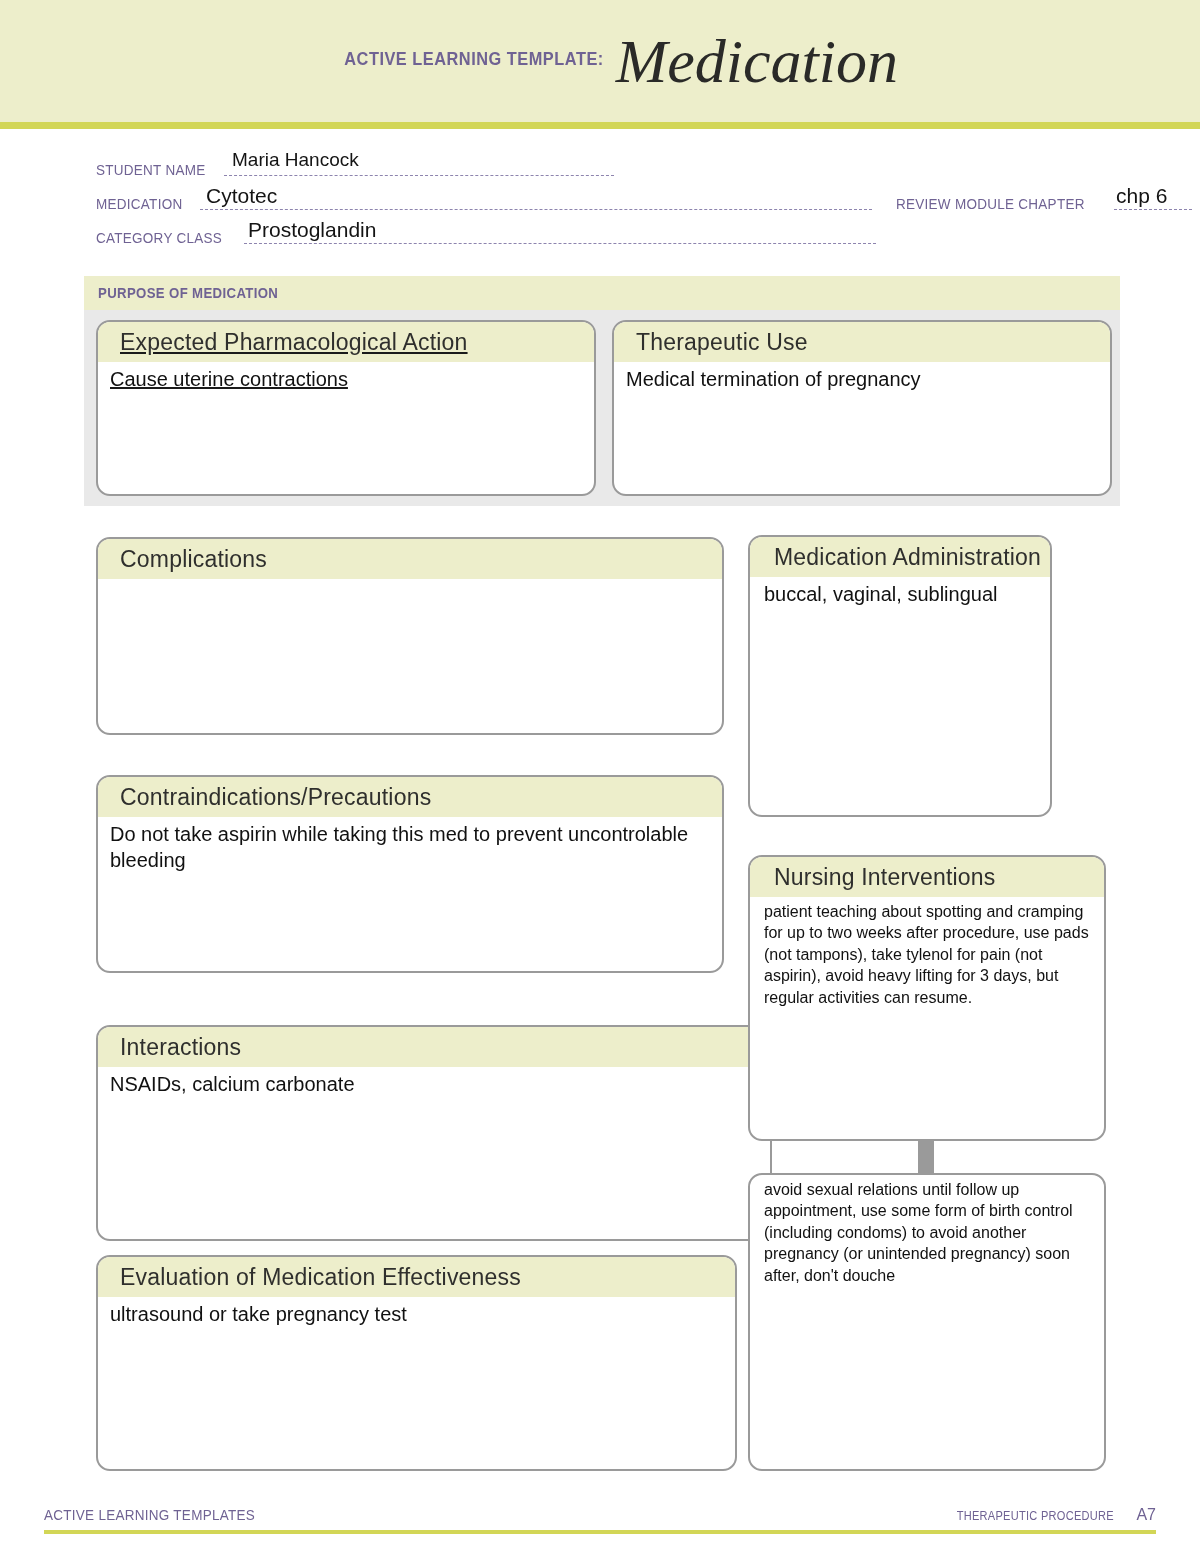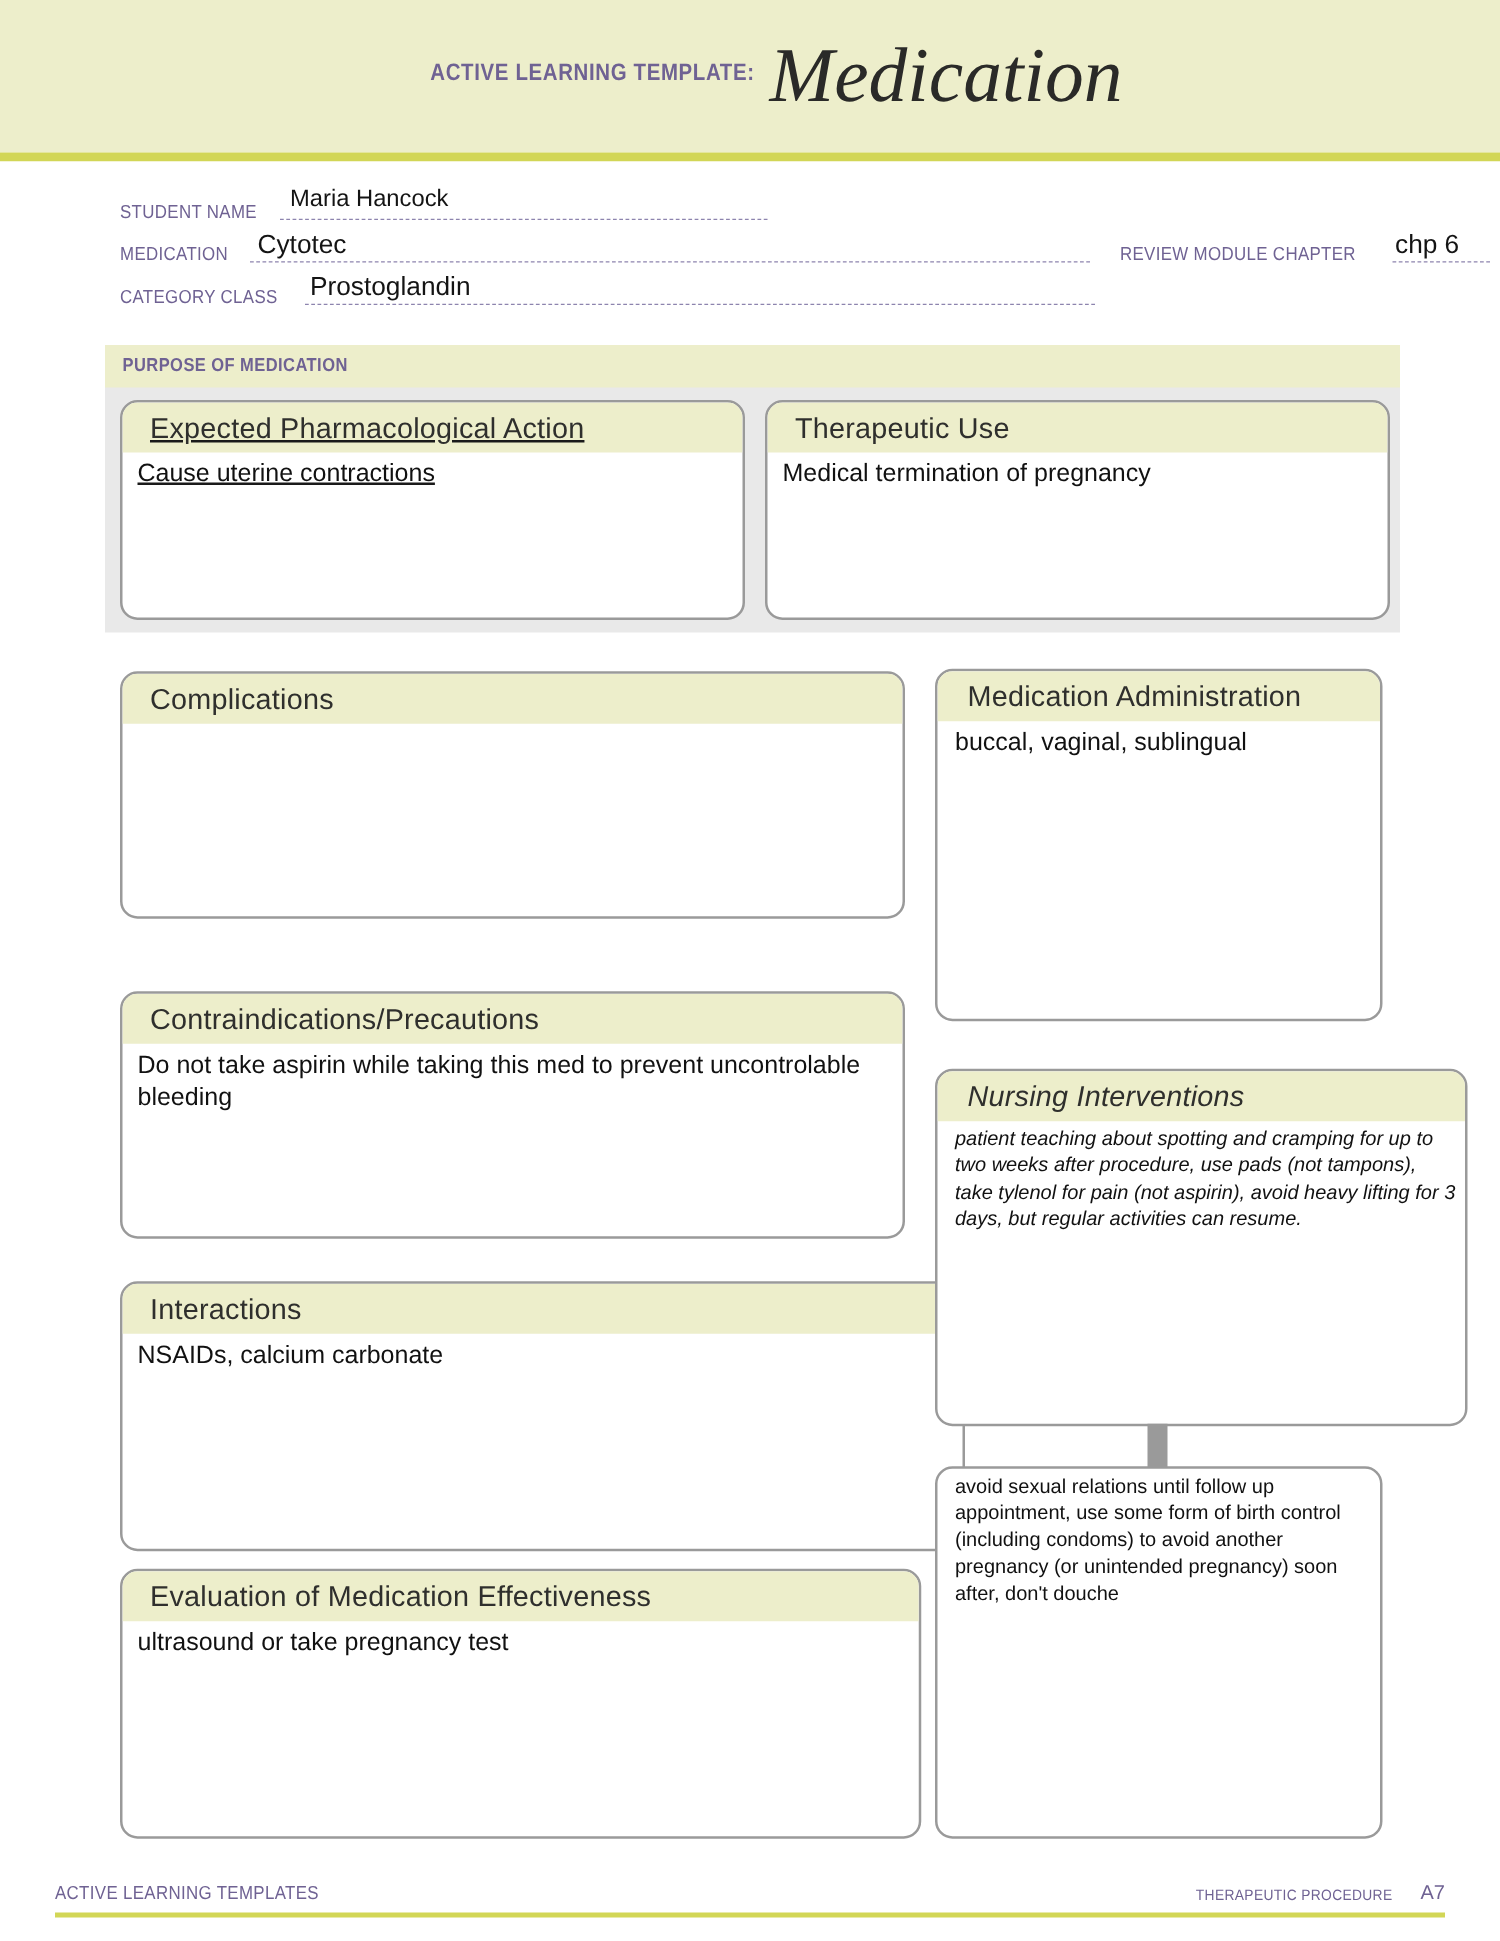--- a/index.html
+++ b/index.html
@@ -172,27 +172,27 @@
     line-height: 1.3;
   }
 
   
   .box-epa { left: 96px;  top: 320px; width: 500px; height: 176px; text-decoration: underline; }
   .box-epa .box-head { font-size: 23px; }
   .box-tu  { left: 612px; top: 320px; width: 500px; height: 176px; }
 
   
   .box-comp { left: 96px; top: 537px; width: 628px; height: 198px; }
-  .box-cont { left: 96px; top: 793px; width: 628px; height: 198px; }
+  .box-cont { left: 96px; top: 775px; width: 628px; height: 198px; }
   .box-int  { left: 96px; top: 1013px; width: 676px; height: 216px; margin-top: 12px; }
   .box-eval { left: 96px; top: 1255px; width: 641px; height: 216px; }
 
   
-  .box-admin { left: 748px; top: 535px; width: 358px; height: 282px; }
-  .box-nurse { left: 748px; top: 855px; width: 426px; height: 286px; font-style: italic; }
+  .box-admin { left: 748px; top: 535px; width: 304px; height: 282px; }
+  .box-nurse { left: 748px; top: 855px; width: 358px; height: 286px; }
   .box-client { left: 748px; top: 1173px; width: 358px; height: 298px; }
 
   .box-nurse .box-head,
   .box-client .box-head,
   .box-admin .box-head {
     padding-left: 24px;
   }
   .box-nurse .box-body,
   .box-client .box-body {
     font-size: 16px;

